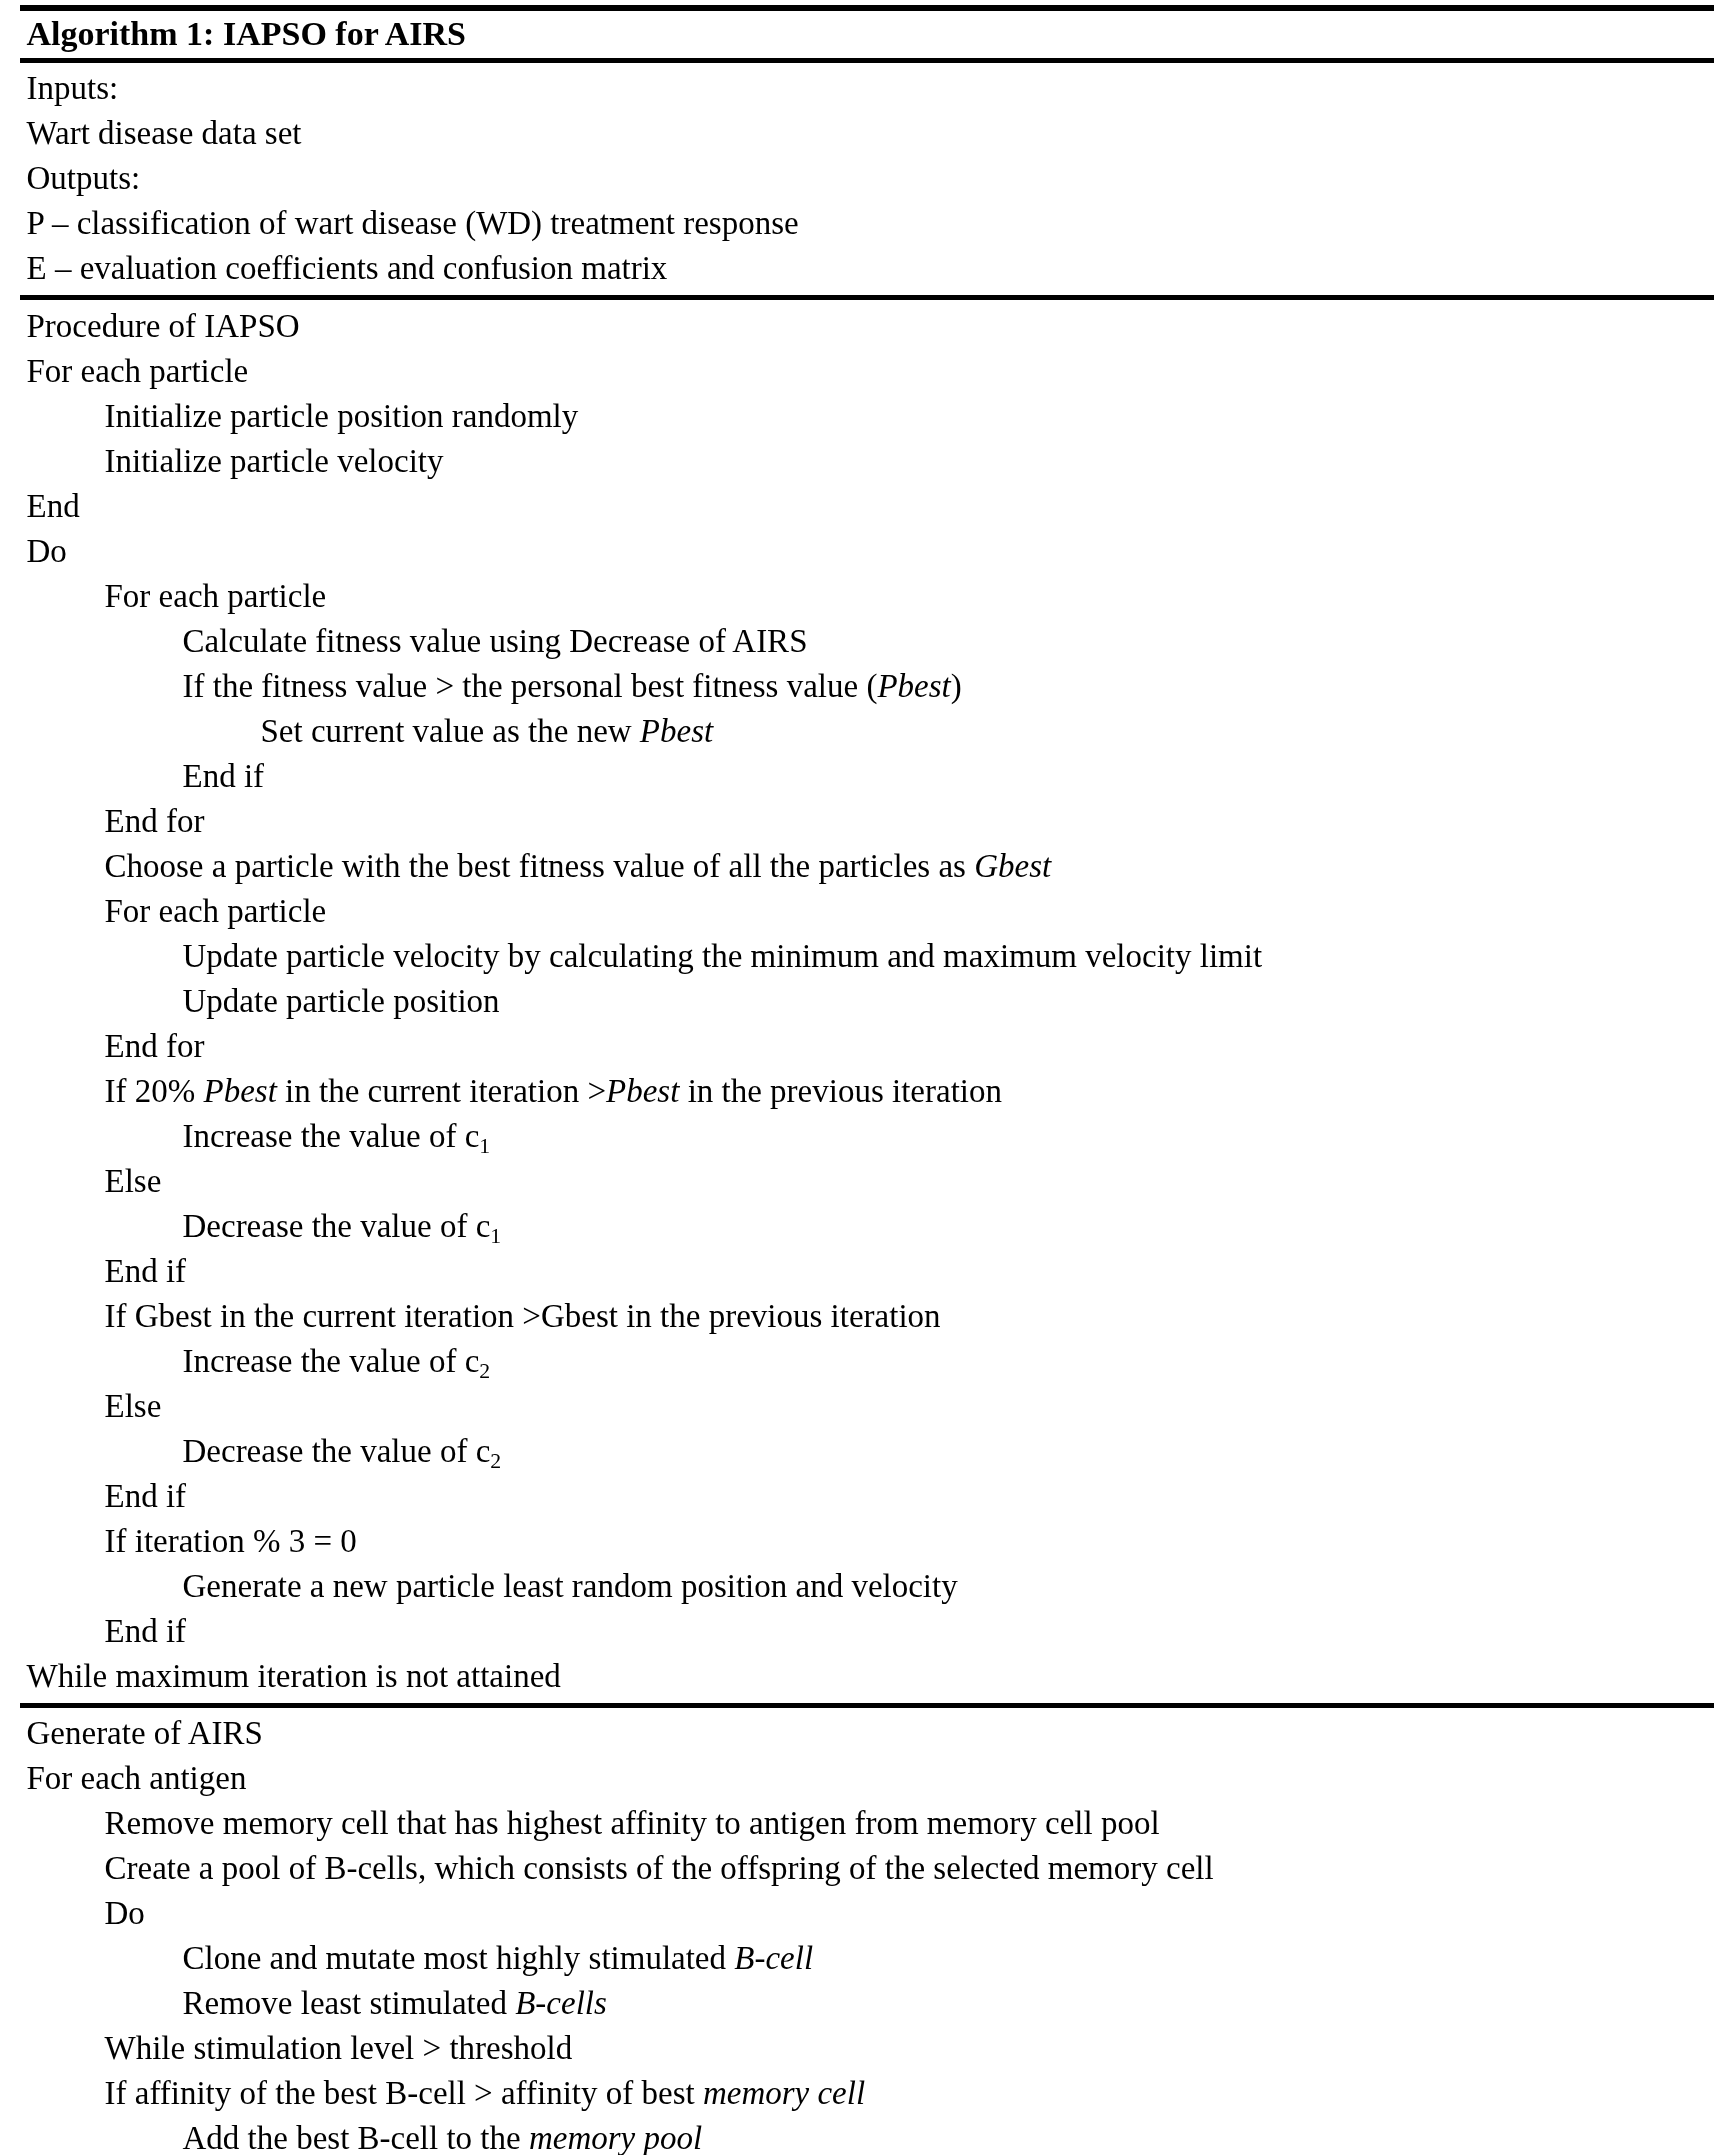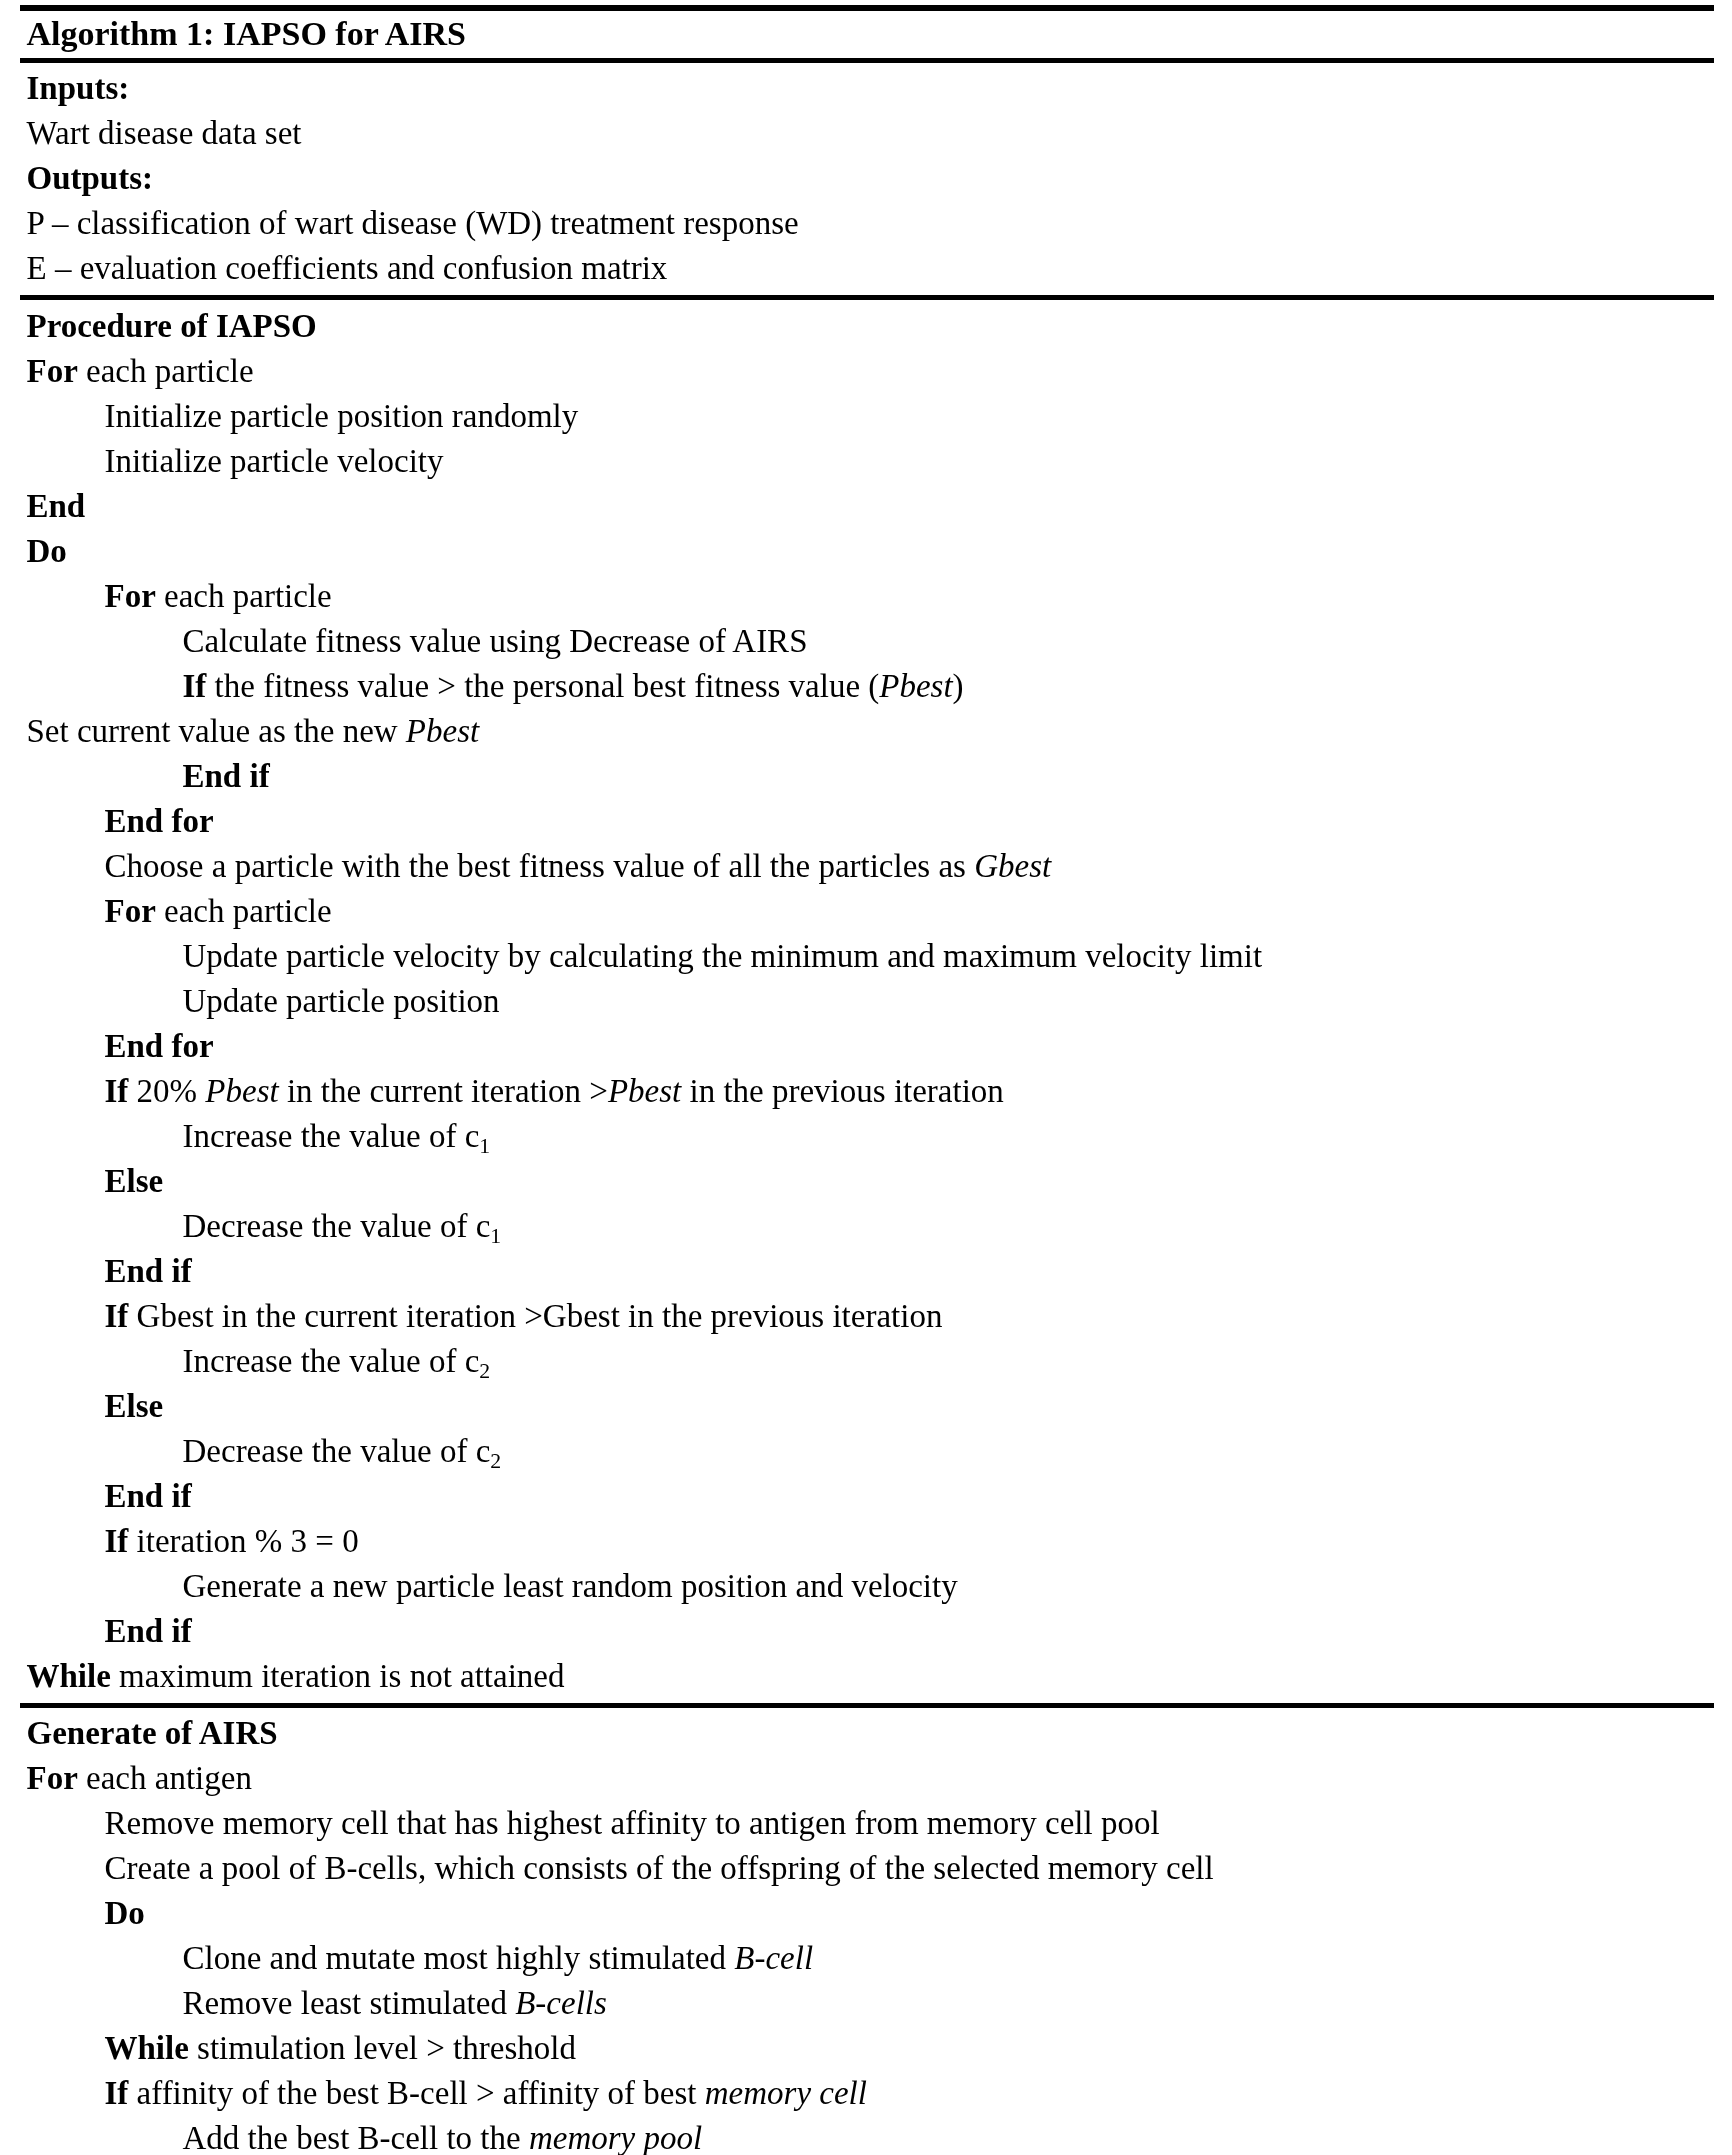--- a/index.html
+++ b/index.html
@@ -48,23 +48,23 @@
     font-size: 33px;
     line-height: 45px;
     height: 45px;
     white-space: nowrap;
     padding-left: 7px;
   }
 
   .i0 { margin-left: 0px; }
   .i1 { margin-left: 78px; }
   .i2 { margin-left: 156px; }
-  .i3 { }
+  .i3 { margin-left: 234px; }
 
-  b.kw { font-weight: bold; }
+  b.kw { font-weight: normal; }
   i.var { font-style: italic; font-family: Liberation Serif, serif; }
   sub { font-size: 0.66em; vertical-align: -0.28em; line-height: 0; }
 </style>
 </head>
 <body>
 
 <div class="algorithm-box">
 
   <div class="rule-top"></div>
 

